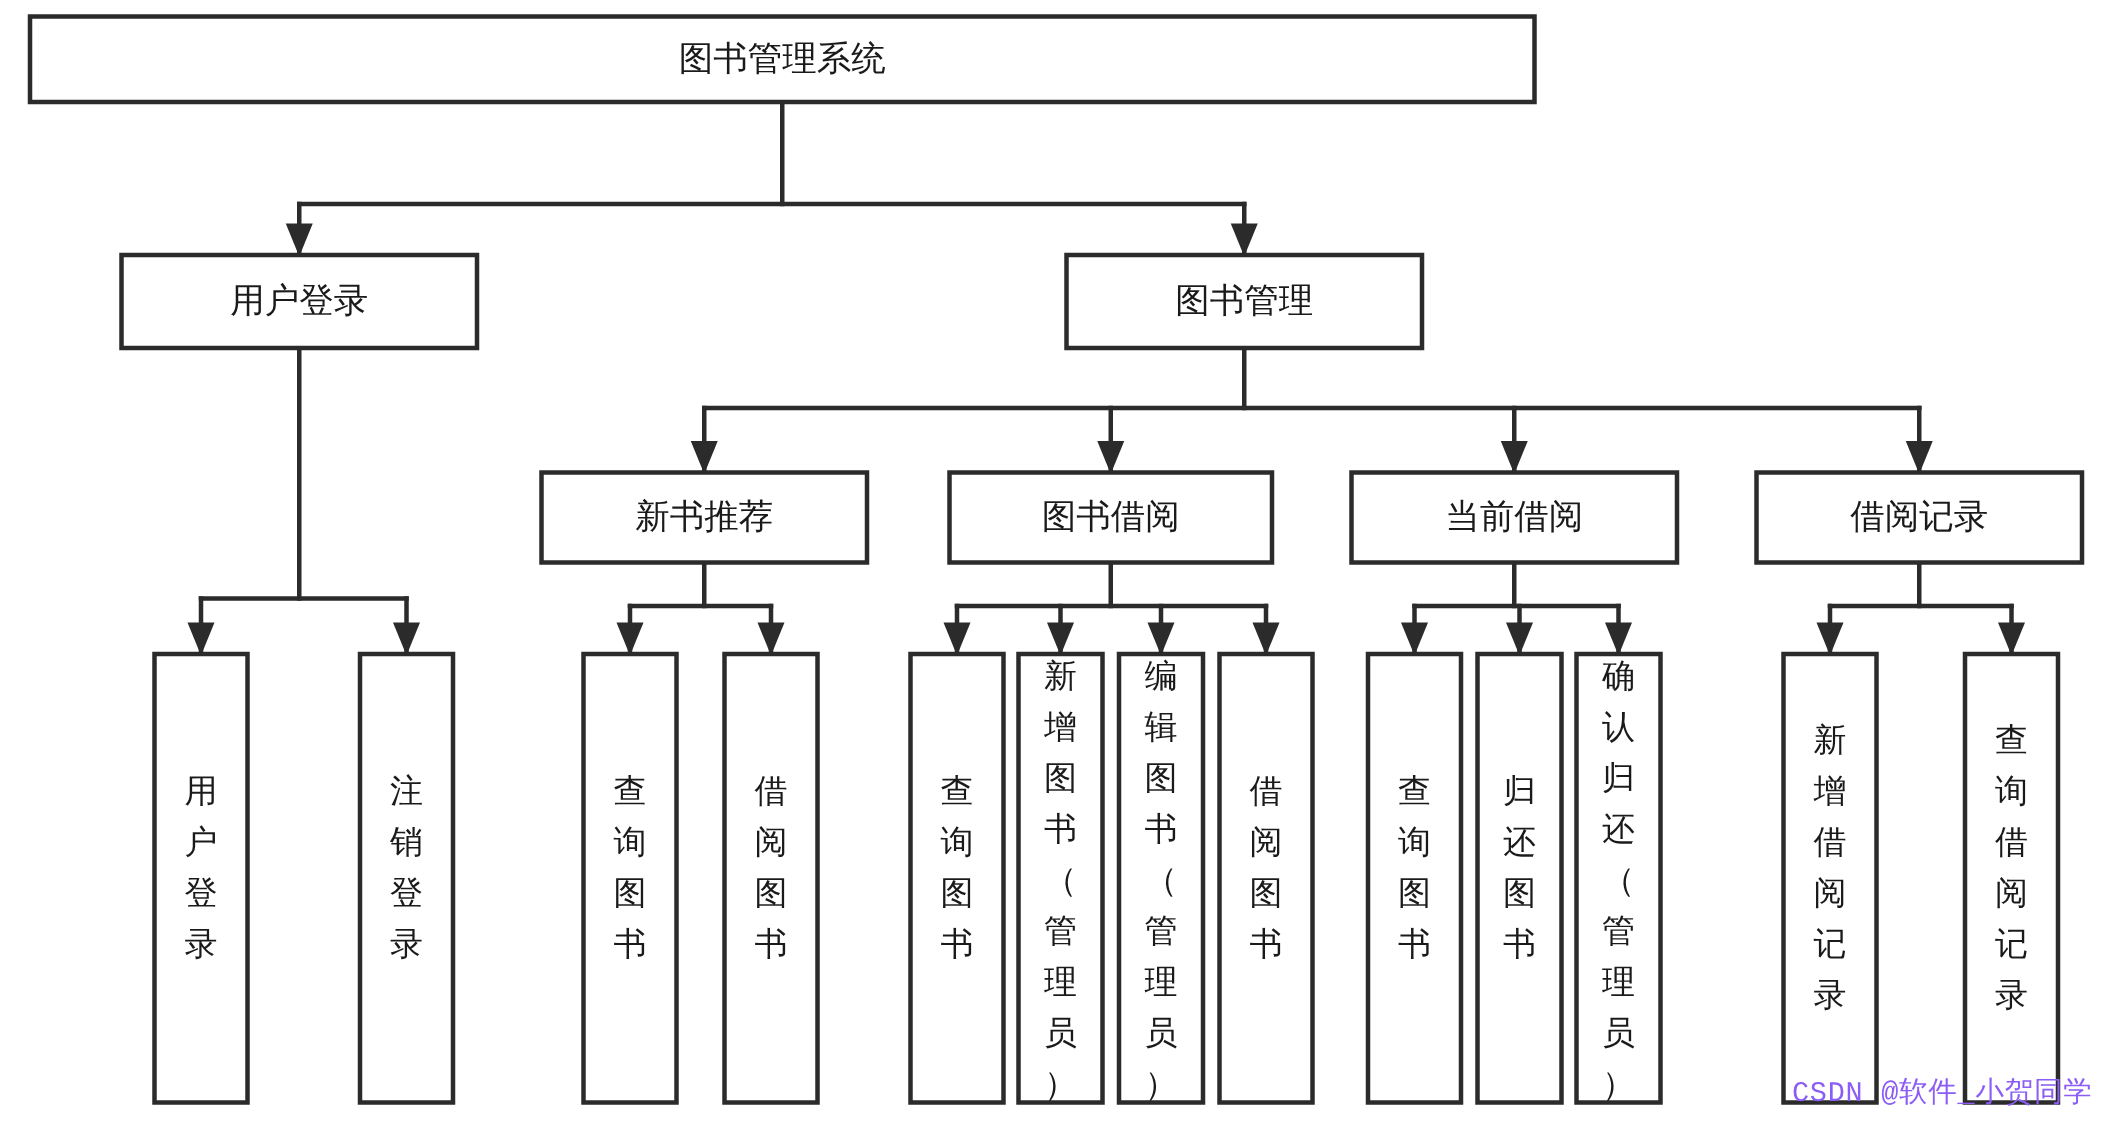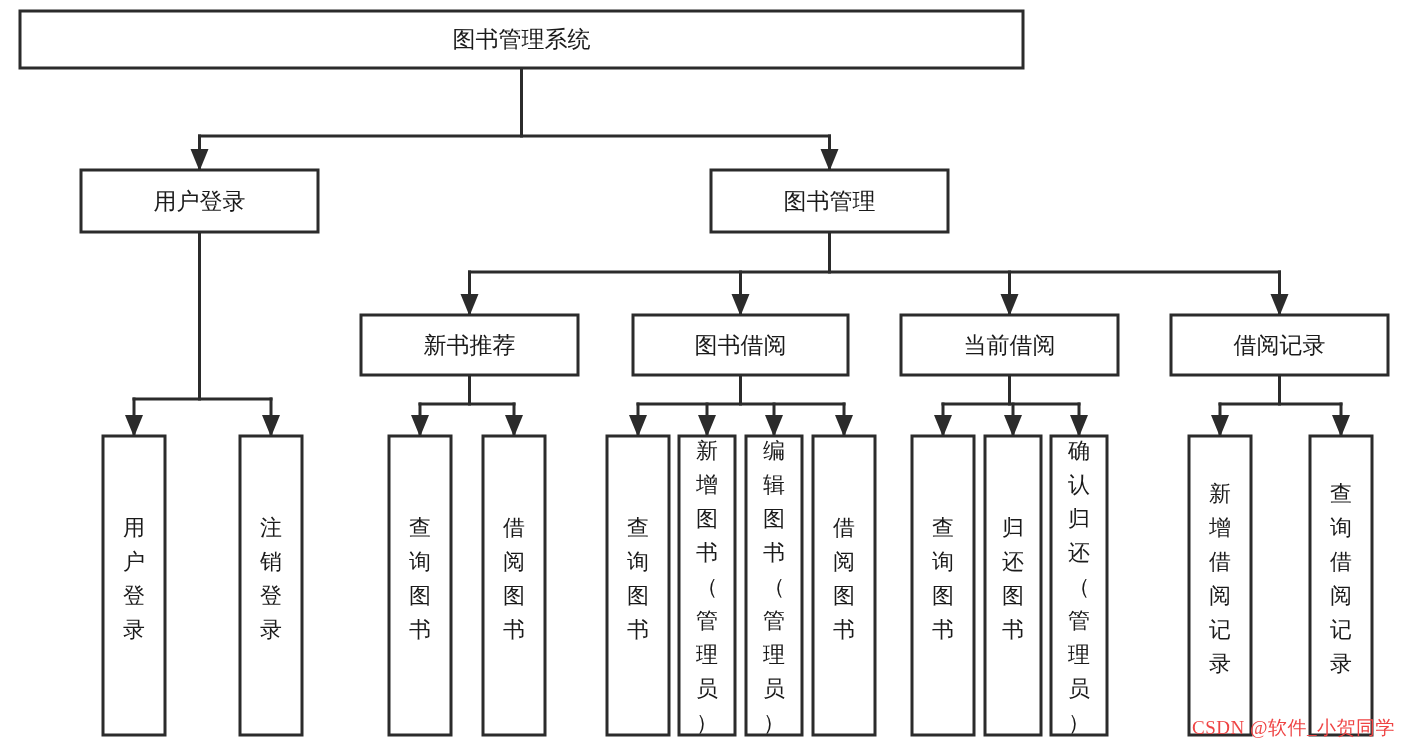--- a/index.html
+++ b/index.html
@@ -51,23 +51,23 @@
   .node-label-vertical {
     fill: #1a1a1a;
     font-family: "DejaVu Sans", "Liberation Sans", sans-serif;
     font-size: 22px;
     text-anchor: middle;
   }
   .watermark {
     position: absolute;
     right: 10px;
     bottom: 6px;
-    color: #ef4444;
+    color: #8b5cf6;
     font-size: 19px;
-    font-family: Liberation Serif, serif;
+    font-family: Liberation Mono, monospace;
     letter-spacing: 0.5px;
     white-space: nowrap;
     pointer-events: none;
   }
 </style>
 </head>
 <body>
 
 <div id="diagram-root">
 

